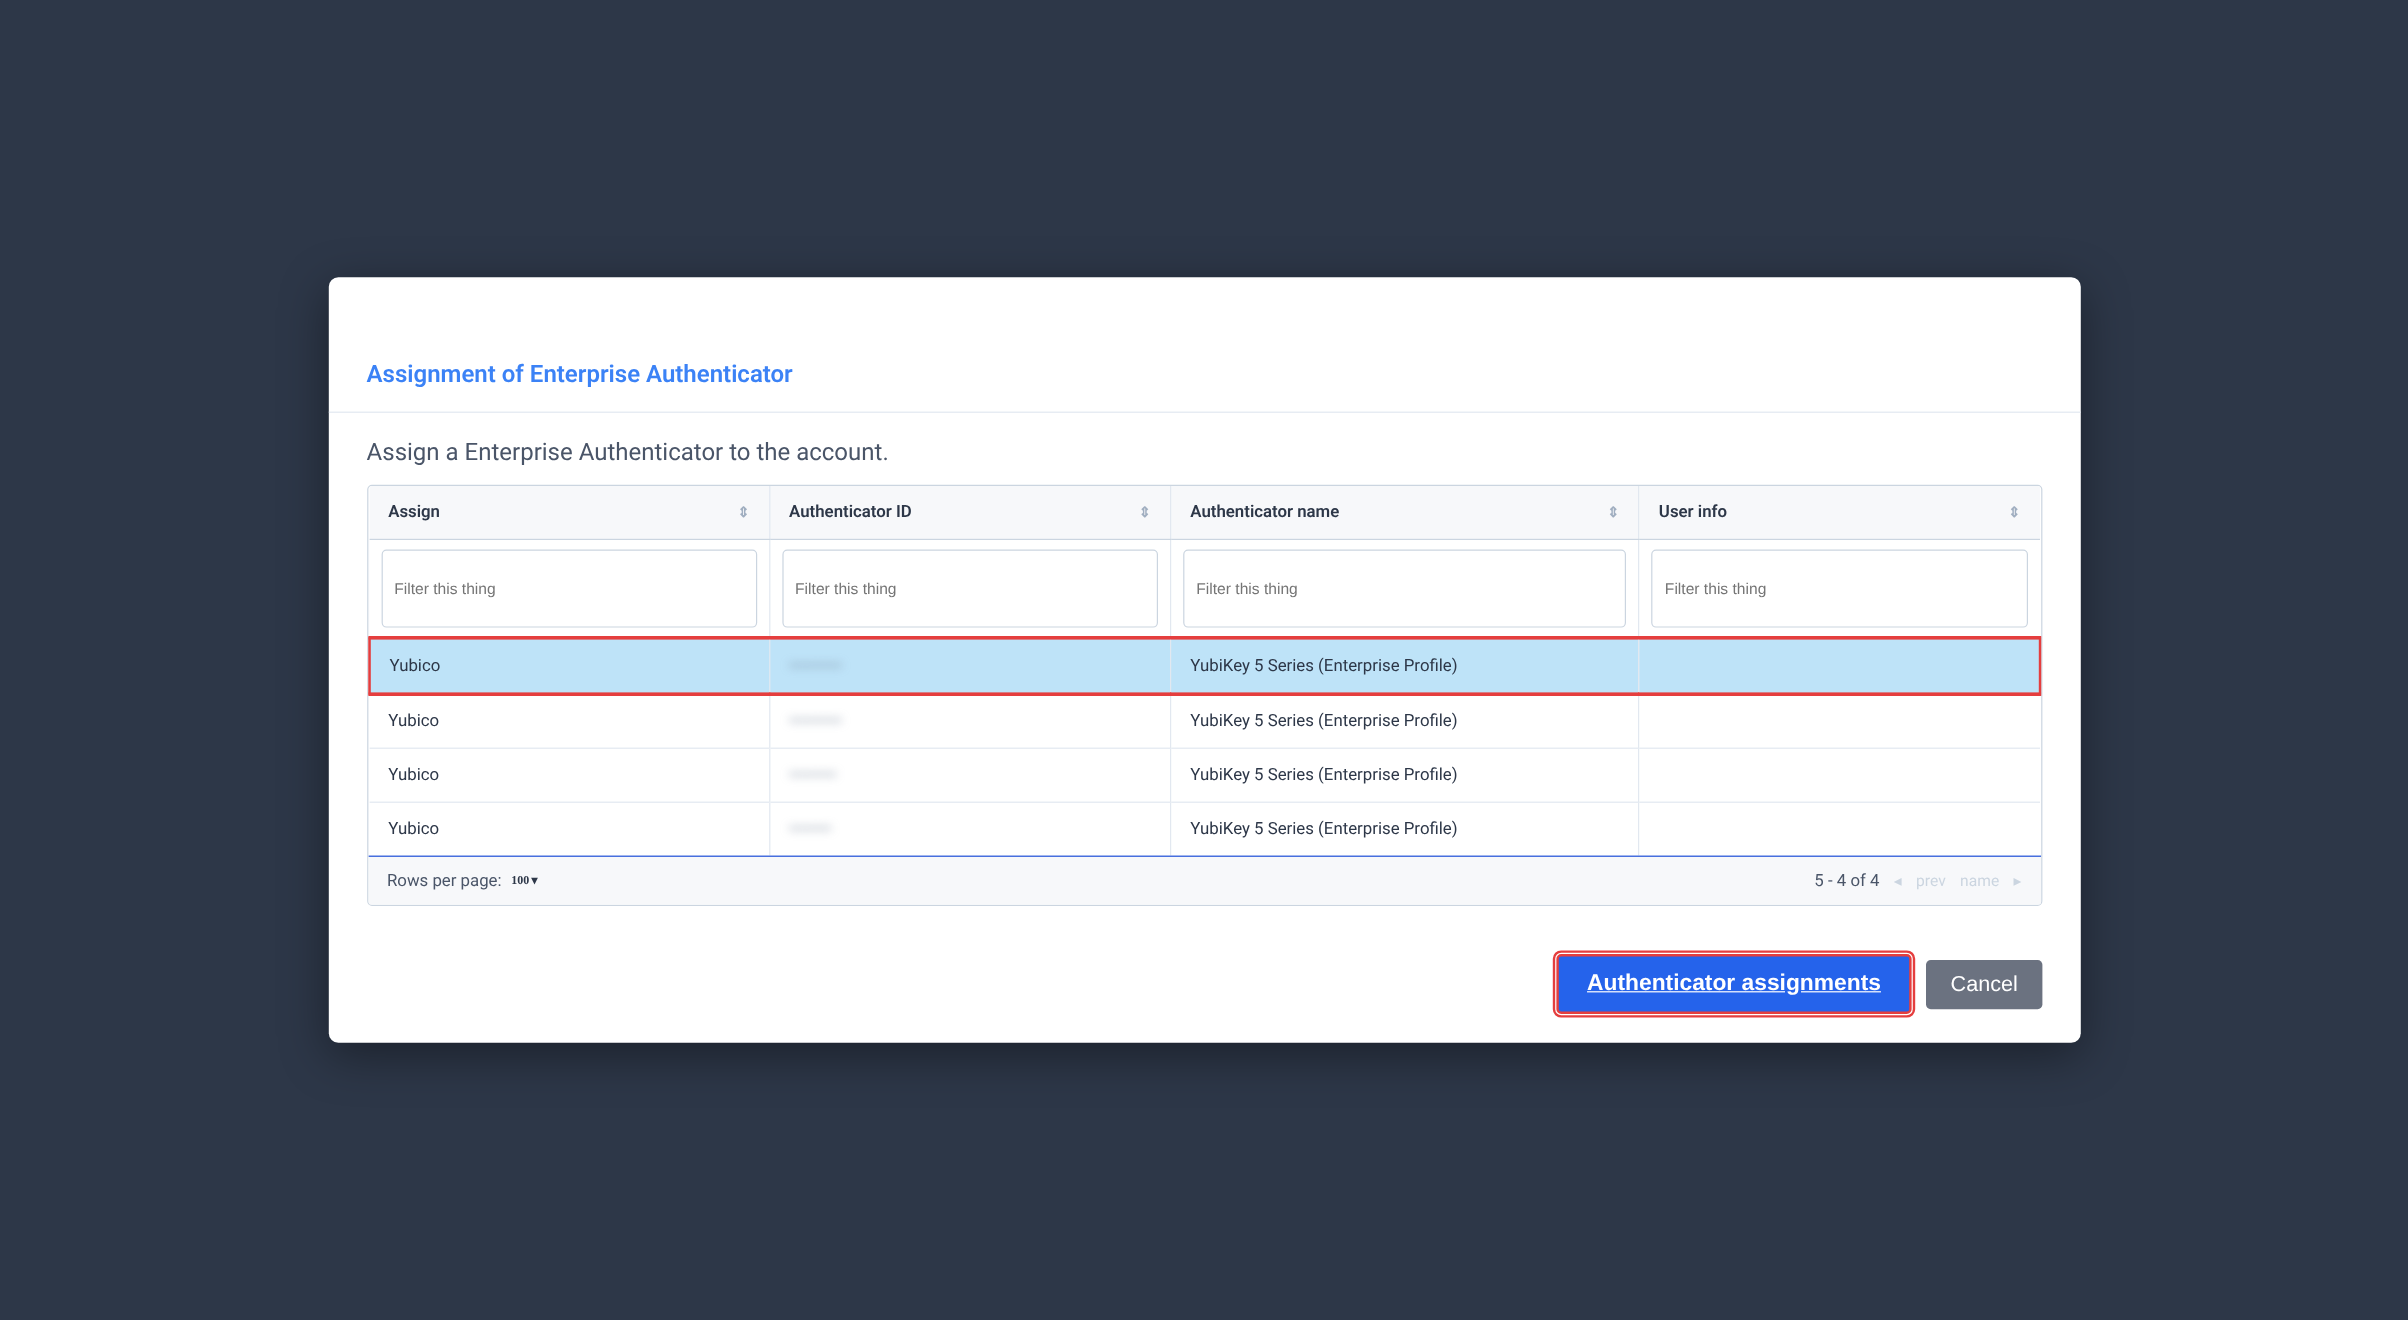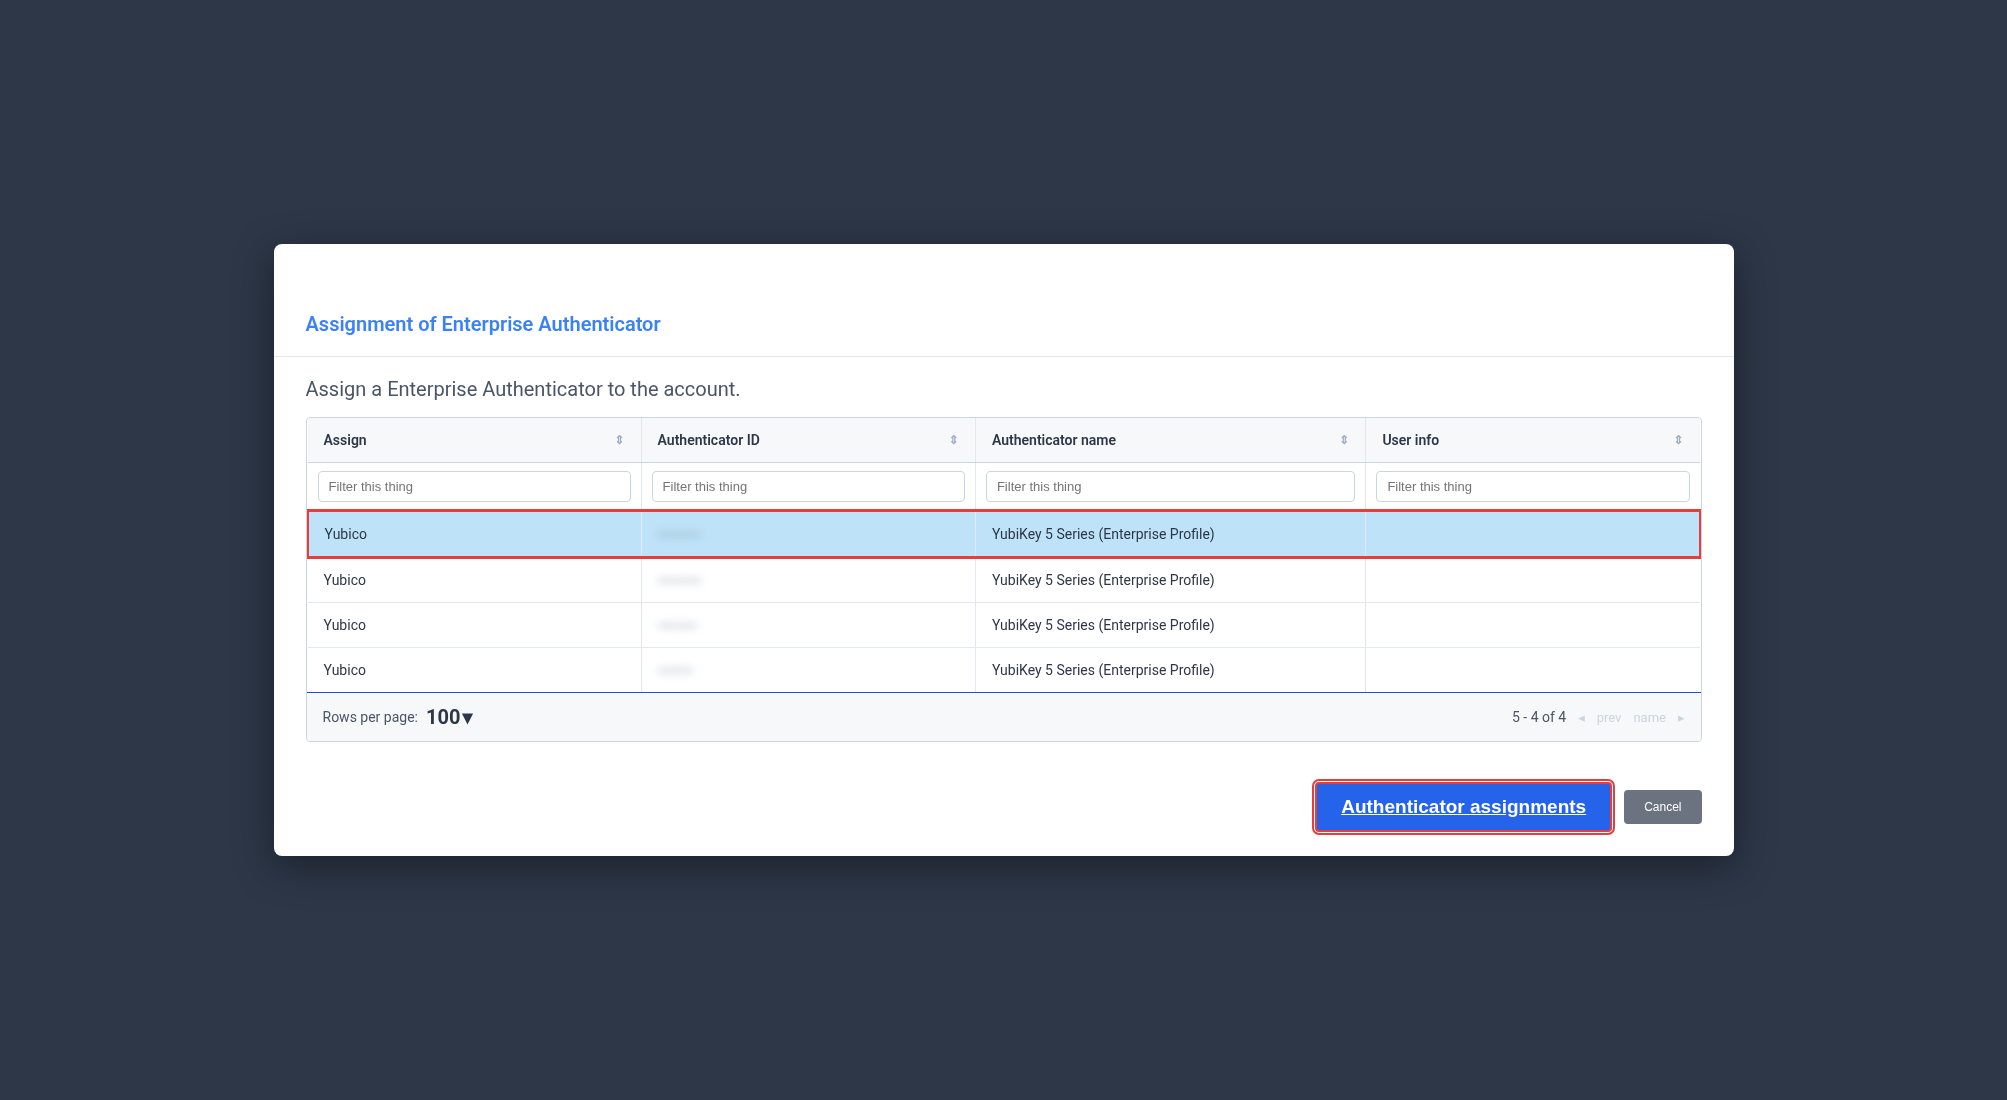--- a/index.html
+++ b/index.html
@@ -72,21 +72,21 @@
       font-size: 12px;
       margin-left: 6px;
     }
     .filter-row td {
       padding: 8px 10px;
       background: #fff;
       border-bottom: 1px solid #e2e8f0;
     }
     .filter-input {
       width: 100%;
-      padding: 7px 10px;
+      padding: 24px 10px;
       border: 1px solid #cbd5e0;
       border-radius: 4px;
       font-size: 13px;
       color: #7f1d1d;
       outline: none;
       background: #fff;
     }
     tbody tr {
       border-bottom: 1px solid #e2e8f0;
       cursor: pointer;
@@ -122,24 +122,25 @@
       display: flex;
       align-items: center;
       font-size: 14px;
       color: #4a5568;
       gap: 8px;
     }
     .rows-select {
       display: inline-flex;
       align-items: center;
       font-weight: 700;
-      font-size: 20px;
+      font-size: 10px;
       color: #2d3748;
       cursor: pointer;
       gap: 2px;
+      font-family: Liberation Serif, serif;
     }
     .page-info {
       display: flex;
       align-items: center;
       gap: 12px;
       font-size: 14px;
       color: #4a5568;
     }
     .page-nav {
       cursor: pointer;
@@ -165,21 +166,21 @@
       outline: 2px solid #e53e3e;
       outline-offset: 1px;
       text-decoration: underline;
     }
     .btn-cancel {
       background: #6b7280;
       color: #fff;
       border: none;
       border-radius: 4px;
       padding: 10px 20px;
-      font-size: 12px;
+      font-size: 18px;
       font-weight: 500;
       cursor: pointer;
     }
     .footer-right {
       display: flex;
       gap: 12px;
       align-items: center;
       margin-left: auto;
     }
   </style>

